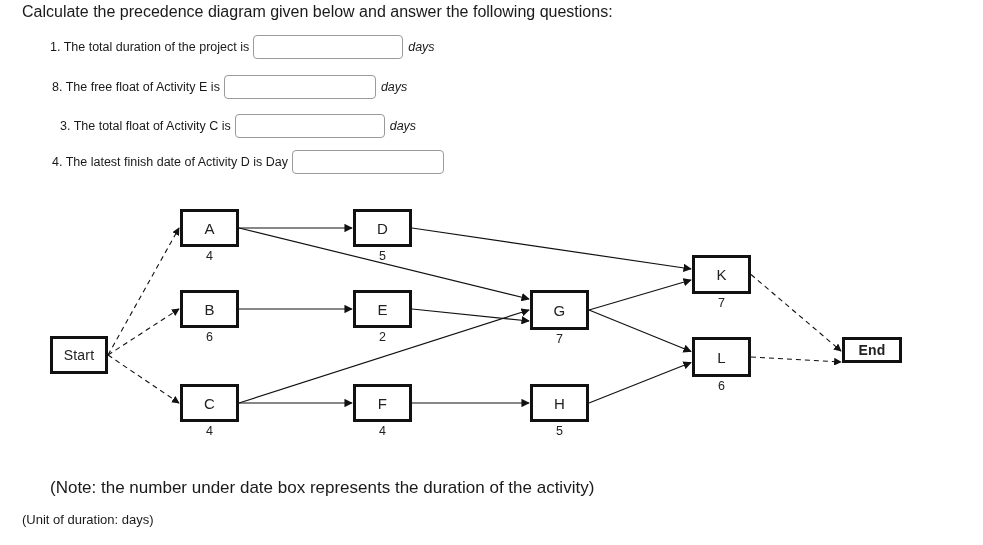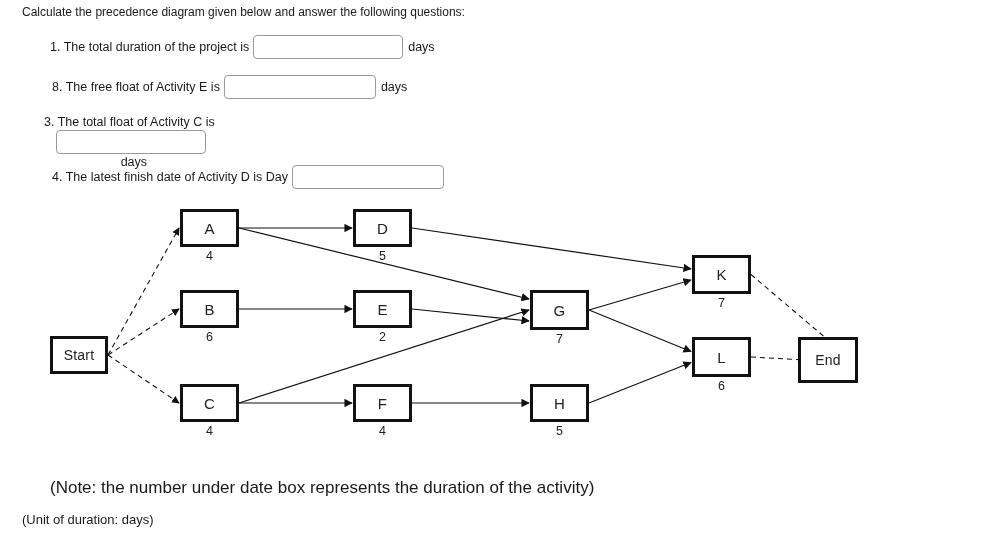--- a/index.html
+++ b/index.html
@@ -15,54 +15,54 @@
     position: relative;
     overflow: hidden;
     -webkit-font-smoothing: antialiased;
   }
 
   
   .prompt {
     position: absolute;
     left: 22px;
     top: 4px;
-    font-size: 12px;
+    font-size: 16px;
     line-height: 16px;
     white-space: nowrap;
   }
 
   .qrow {
     position: absolute;
     display: flex;
     align-items: center;
     font-size: 12.5px;
     white-space: nowrap;
     line-height: 16px;
   }
   .qrow .qtext { margin-right: 4px; }
-  .qrow .qtail  { margin-left: 5px; }
+  .qrow .qtail  { margin-left: 5px; font-style: italic; }
 
   .answer-box {
     display: inline-block;
     border: 1px solid #9a9a9a;
     border-radius: 4px;
     background: #ffffff;
     height: 24px;
     box-sizing: border-box;
     font-family: "Liberation Sans", sans-serif;
     font-size: 12.5px;
     padding: 0 6px;
     outline: none;
     color: #1a1a1a;
   }
 
   #q1 { left: 50px;  top: 35px; }
   #q2 { left: 52px;  top: 75px; }
-  #q3 { left: 44px;  top: 114px; flex-direction: column; }
-  #q4 { left: 52px;  top: 165px; }
+  #q3 { left: 60px;  top: 114px; }
+  #q4 { left: 52px;  top: 150px; }
 
   #q1 .answer-box { width: 150px; }
   #q2 .answer-box { width: 152px; }
   #q3 .answer-box { width: 150px; }
   #q4 .answer-box { width: 152px; }
 
   
   #diagram-area {
     position: absolute;
     left: 0;
@@ -186,18 +186,18 @@
       <div class="node" style="left: 353px; top: 194px; width: 59px; height: 38px;">F</div>
       <div class="dur" style="left: 353px; top: 234px; width: 59px;">4</div>
       <div class="node" style="left: 530px; top: 100px; width: 59px; height: 40px;">G</div>
       <div class="dur" style="left: 530px; top: 142px; width: 59px;">7</div>
       <div class="node" style="left: 530px; top: 194px; width: 59px; height: 38px;">H</div>
       <div class="dur" style="left: 530px; top: 234px; width: 59px;">5</div>
       <div class="node" style="left: 692px; top: 65px; width: 59px; height: 39px;">K</div>
       <div class="dur" style="left: 692px; top: 106px; width: 59px;">7</div>
       <div class="node" style="left: 692px; top: 147px; width: 59px; height: 40px;">L</div>
       <div class="dur" style="left: 692px; top: 189px; width: 59px;">6</div>
-      <div class="node terminal" style="left: 798px; top: 147px; width: 60px; height: 46px;">End</div>
+      <div class="node terminal" style="left: 842px; top: 147px; width: 60px; height: 26px; font-weight: bold;">End</div>
     </div>
 </div>
 
 <div class="note">(Note: the number under date box represents the duration of the activity)</div>
 <div class="unit">(Unit of duration: days)</div>
 
 </body></html>

